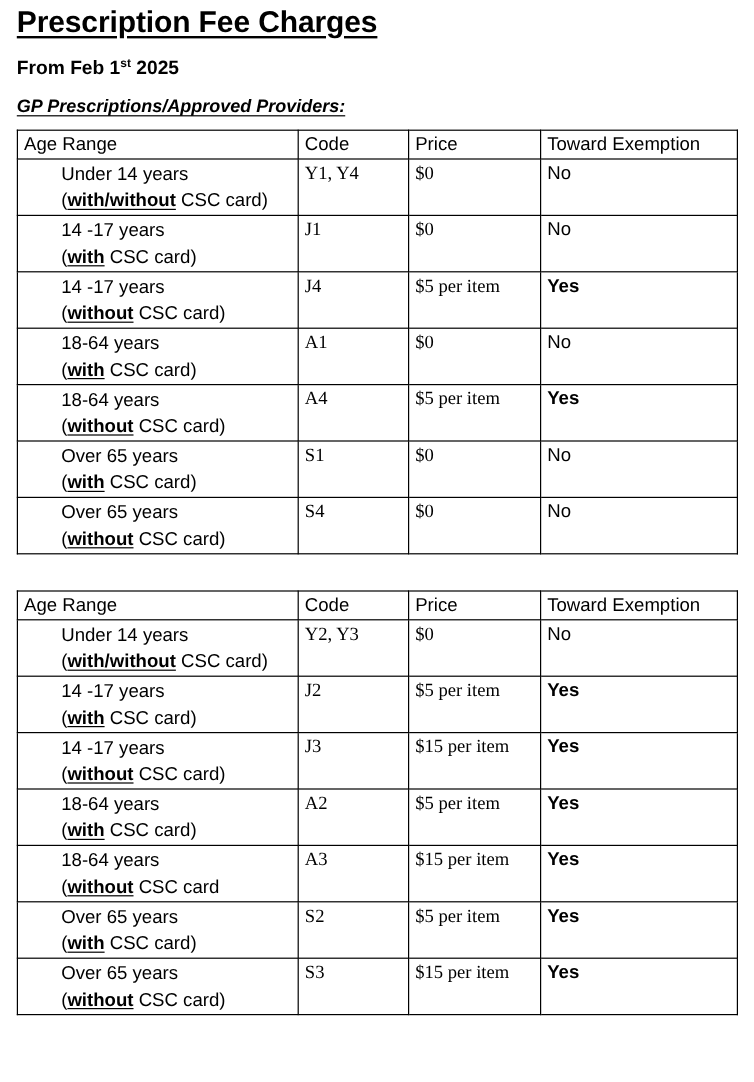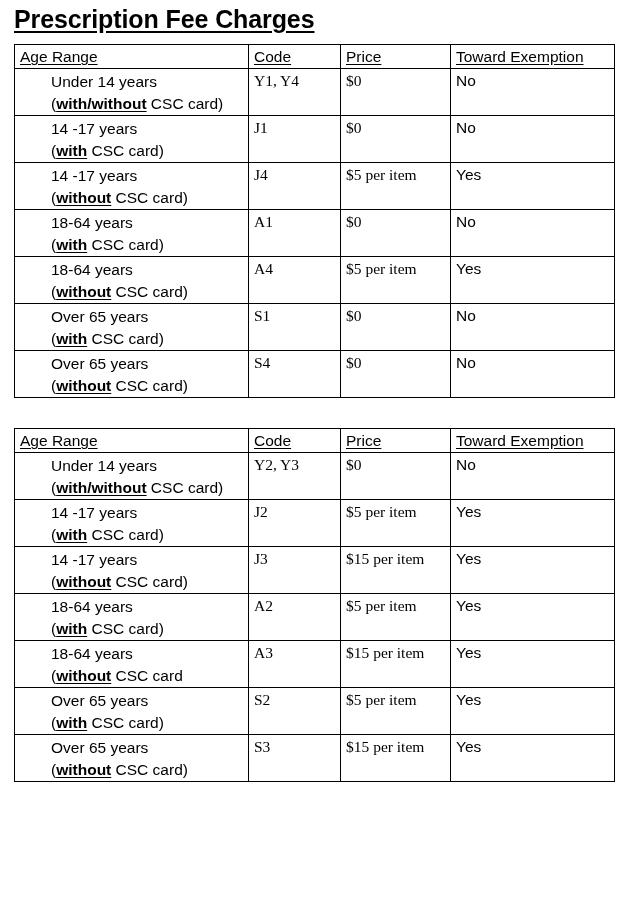--- a/index.html
+++ b/index.html
@@ -86,56 +86,59 @@
   col.c-code  { width:  92px; }
   col.c-price { width: 110px; }
   col.c-exe   { width: 164px; }
 
   thead th {
     font-weight: bold;
     height: 22px;
     padding-bottom: 1px;
   }
   thead th .hd {
-    text-decoration: underline;
     text-underline-offset: 2px;
   }
 
   tbody td {
     height: 44px;
   }
   tbody td.age-cell { padding-top: 2px; padding-left: 36px; }
   tbody td.age-cell .line2 { display: block; }
   tbody td.age-cell b {
     font-weight: bold;
     text-decoration: underline;
     text-underline-offset: 2px;
     margin-top: 20px;
   }
 
   td.exempt-cell {
     text-align: center;
     padding-left: 0;
     padding-top: 2px;
   }
-  td.exempt-cell.yes { font-weight: normal; }
+  td.exempt-cell.yes { font-weight: bold; }
 
   td.code-cell, td.price-cell { padding-top: 2px; font-family: Liberation Serif, serif; }
 
   .spacer-between { height: 20px; }
 </style>
 </head>
 <body>
 
 <div class="page">
 
   <h1 class="doc-title">Prescription Fee Charges</h1>
 
+  <p class="date-line">
+    <span>From Feb 1</span><sup>st</sup><span> 2025</span>
+  </p>
 
   <div id="sections-root">
+      <h2 class="section-heading">GP Prescriptions/Approved Providers:</h2>
       <table class="fee-table">
         <colgroup>
           <col class="c-age">
           <col class="c-code">
           <col class="c-price">
           <col class="c-exe">
         </colgroup>
         <thead>
           <tr>
             <th><span class="hd">Age Range</span></th>

